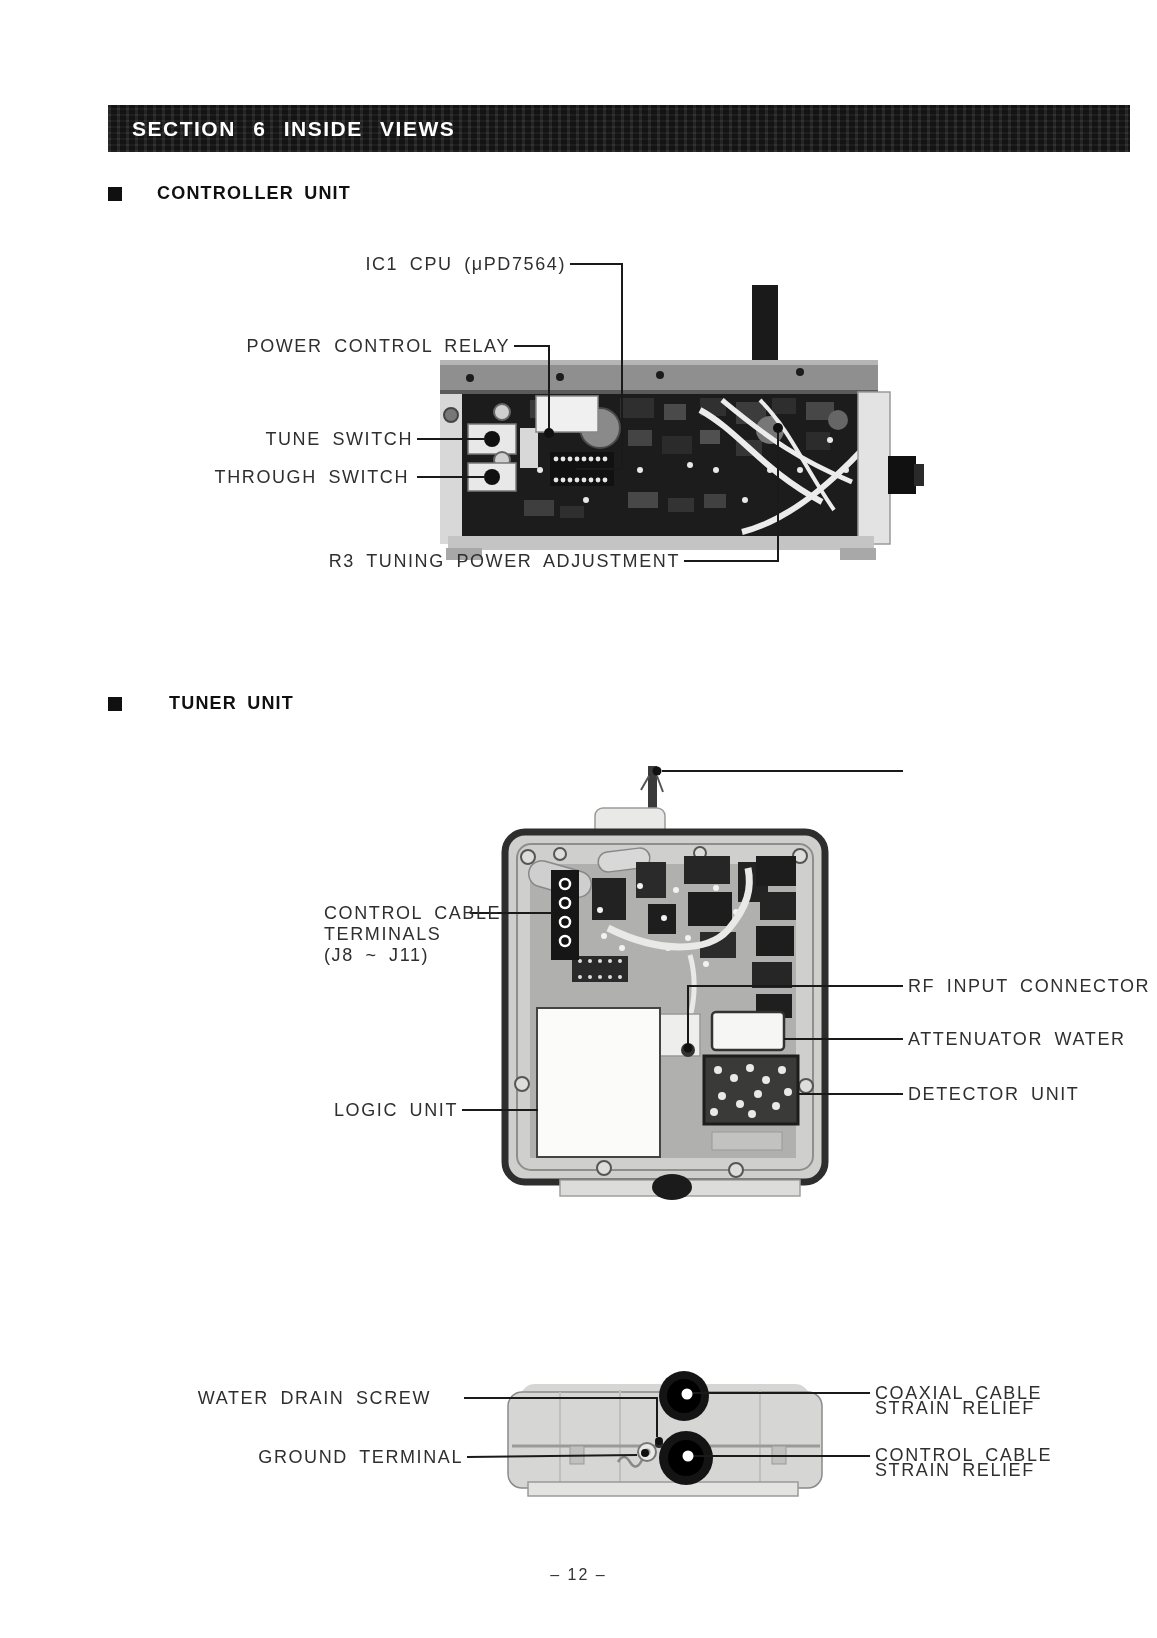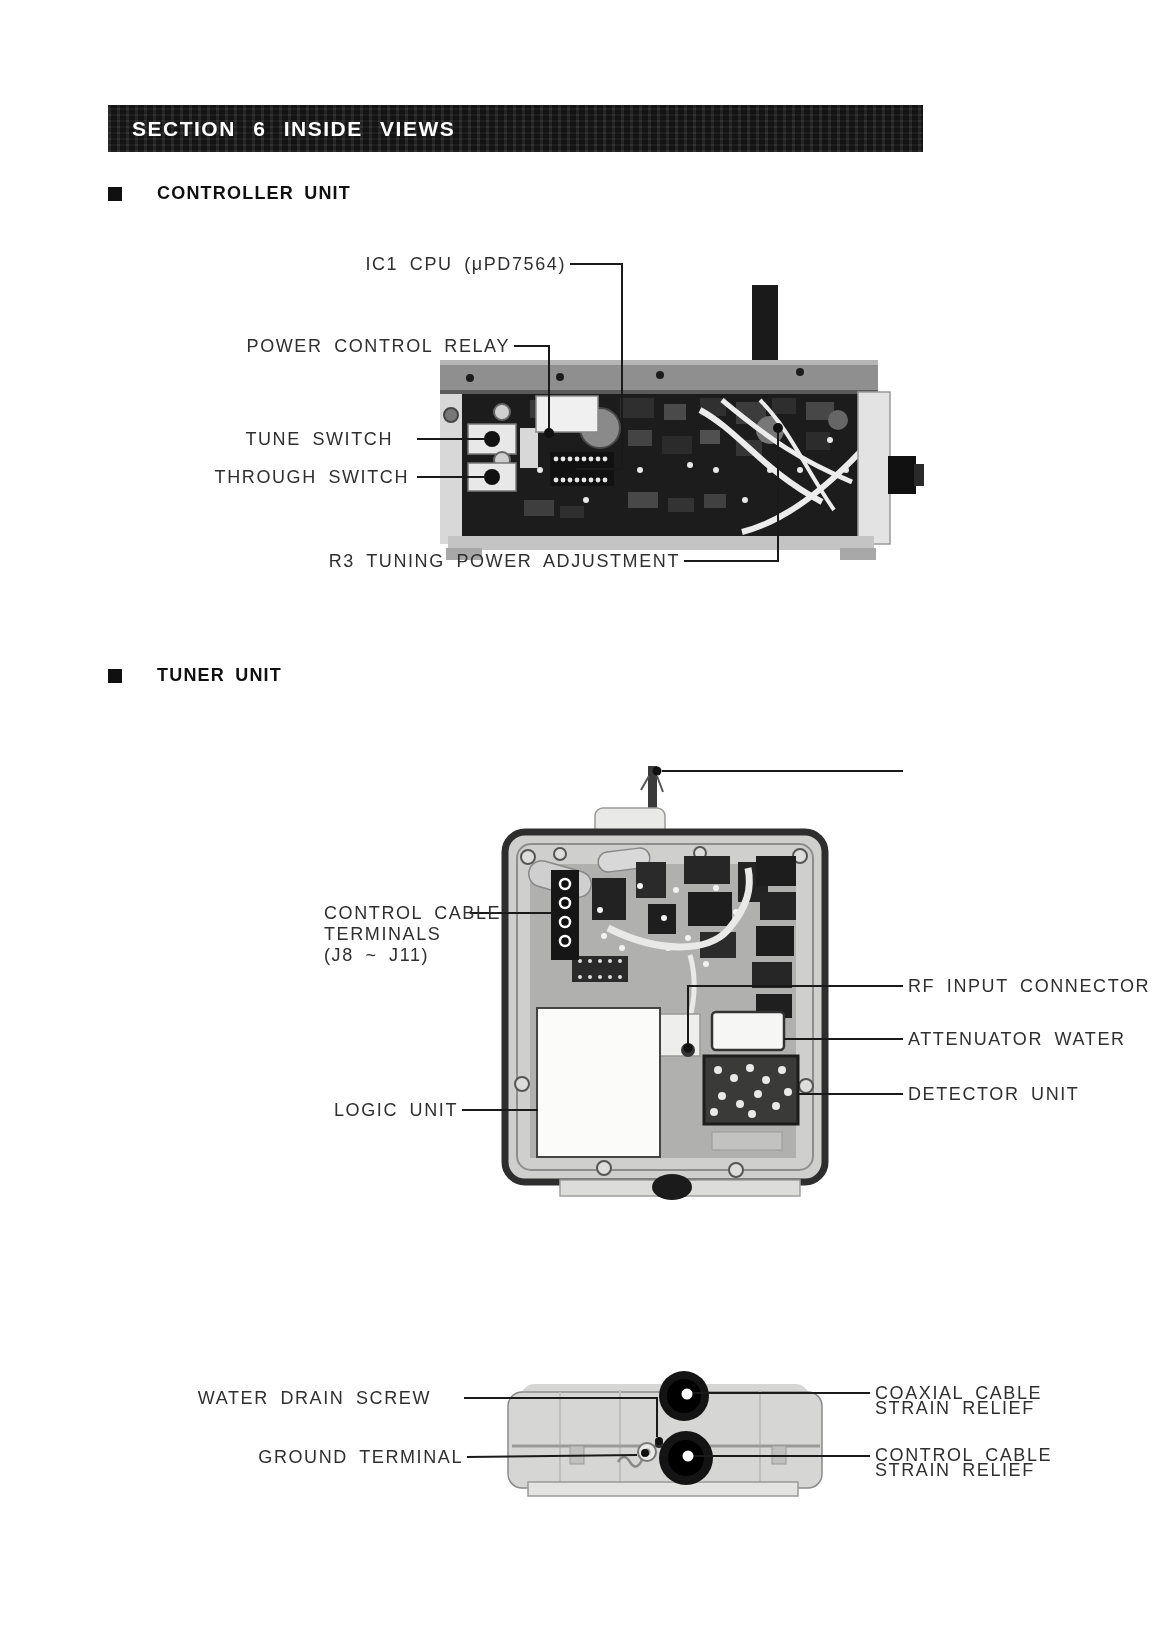--- a/index.html
+++ b/index.html
@@ -2,47 +2,47 @@
 <html><head>
 <meta charset="utf-8">
 <style>
   html,body{margin:0;padding:0;background:#ffffff;}
   #page{
     position:relative;width:1157px;height:1638px;background:#ffffff;overflow:hidden;
     font-family:"Liberation Sans",sans-serif;
   }
   
   #section-bar{
-    position:absolute;left:108px;top:105px;width:815px;height:47px;
+    position:absolute;left:108px;top:105px;width:1022px;height:47px;
     background:#1f1f1f;
     background-image:repeating-linear-gradient(90deg, rgba(255,255,255,0.05) 0 3px, rgba(0,0,0,0.25) 3px 9px),
                      repeating-linear-gradient(0deg, rgba(255,255,255,0.04) 0 2px, rgba(0,0,0,0.18) 2px 6px);
     display:flex;align-items:center;
   }
   #section-bar .bar-text{
     color:#ffffff;font-size:21px;font-weight:bold;letter-spacing:1.5px;word-spacing:10px;
     padding-left:24px;white-space:nowrap;
   }
   .unit-heading{
     position:absolute;left:108px;display:flex;align-items:center;color:#101010;
   }
   .unit-heading .sq{width:14px;height:14px;background:#101010;margin-right:10px;flex:none;}
   .unit-heading .ht{font-size:18px;font-weight:bold;letter-spacing:1.2px;word-spacing:4px;white-space:nowrap;margin-left:25px;}
   #controller-heading{top:183px;}
-  #tuner-heading{top:665px;}
+  #tuner-heading{top:693px;gap:12px;}
 
   
   .lbl{
     position:absolute;font-size:18px;line-height:17px;color:#2f2f2f;
     letter-spacing:1.6px;word-spacing:5px;white-space:nowrap;
   }
   .lbl.r{text-align:right;}
   #lbl-ic1{right:591px;top:256px;}
   #lbl-pcr{right:647px;top:338px;margin-left:28px;}
-  #lbl-tune{right:764px;top:431px;}
+  #lbl-tune{right:744px;top:431px;}
   #lbl-through{right:748px;top:469px;}
   #lbl-r3{right:477px;top:553px;}
   #lbl-rfout{left:908px;top:745px;line-height:29px;}
   #lbl-cct{left:324px;top:903px;line-height:21px;}
   #lbl-rfin{left:908px;top:978px;}
   #lbl-att{left:908px;top:1031px;}
   #lbl-logic{right:699px;top:1102px;}
   #lbl-det{left:908px;top:1086px;}
   #lbl-water{right:726px;top:1390px;}
   #lbl-ground{right:694px;top:1449px;}
@@ -391,13 +391,14 @@
   <div class="lbl" id="lbl-coax">
     <div>COAXIAL CABLE</div>
     <div>STRAIN RELIEF</div>
   </div>
 
   <div class="lbl" id="lbl-ctrl">
     <div>CONTROL CABLE</div>
     <div>STRAIN RELIEF</div>
   </div>
 
+  <div id="page-number">– 12 –</div>
 </div>
 
 </body></html>

